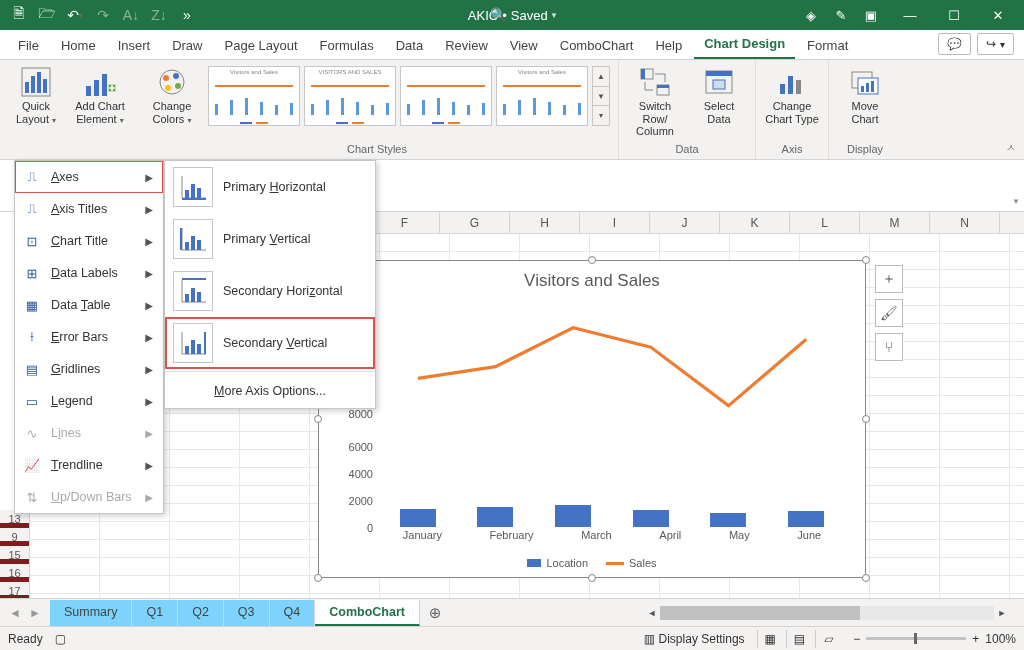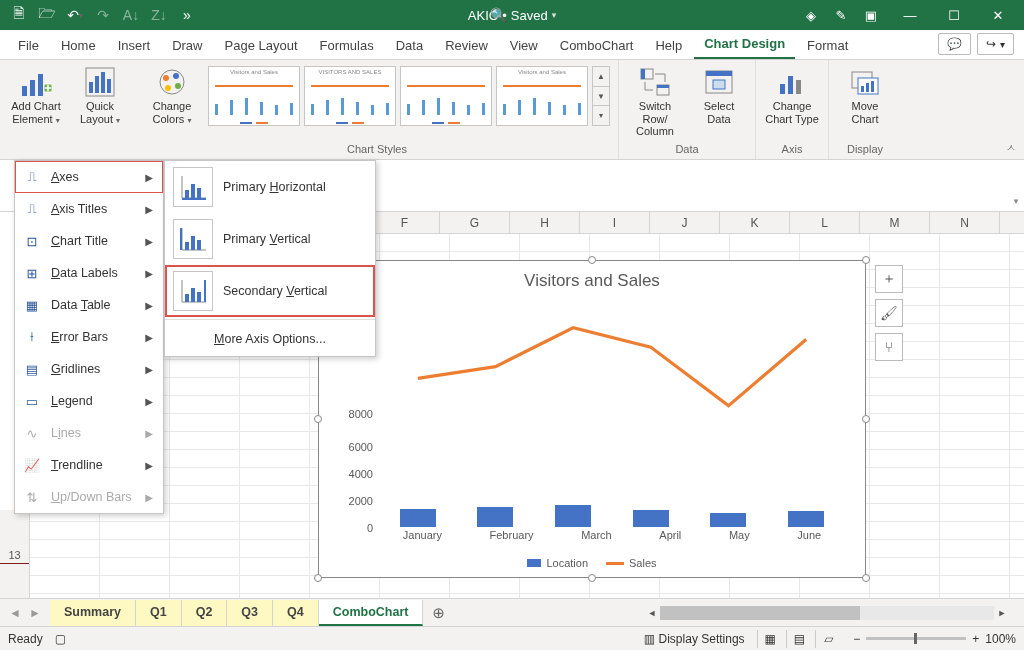--- a/index.html
+++ b/index.html
@@ -49,21 +49,21 @@
 
 .fbar { height:22px; border-bottom:1px solid #d4d4d4; display:flex; align-items:center;}
 .fbar .inp{ flex:1; height:20px; border:none;}
 .fbar .dd{ width:16px;text-align:center;color:#888;font-size:9px;cursor:pointer;}
 
 
 .colhdr { height:22px; display:flex; border-bottom:1px solid #d4d4d4; background:#f3f2f1; margin-left:30px;}
 .colhdr div { width:70px; border-right:1px solid #d4d4d4; text-align:center; font-size:12px; color:#555; line-height:22px;}
 .grid { position:absolute; top:234px; left:0; right:0; bottom:52px; }
 .grid .rownums { position:absolute; left:0; top:0; width:30px; background:#f3f2f1; border-right:1px solid #d4d4d4;}
-.grid .rownums div{ height:18px; border-bottom:1px solid #7f1d1d; text-align:center; font-size:11px; color:#555; line-height:18px;margin-top:36px;}
+.grid .rownums div{ height:18px; border-bottom:5px solid #7f1d1d; text-align:center; font-size:11px; color:#555; line-height:18px;}
 .grid .cells{ position:absolute; left:30px; right:0; top:0; bottom:0;}
 .grid .cells .rline{ position:absolute;left:0;right:0;border-bottom:1px solid #e8e8e8;height:18px;}
 .grid .cells .cline{ position:absolute;top:0;bottom:0;border-right:1px solid #e8e8e8;width:70px;}
 
 
 .menu { position:absolute; background:#fff; border:1px solid #c8c6c4; box-shadow:2px 2px 6px rgba(0,0,0,.2); z-index:100;}
 .menu .mitem{ display:flex; align-items:center; height:32px; padding:0 10px 0 8px; gap:10px; cursor:pointer; position:relative;}
 .menu .mitem .mico{ width:18px; text-align:center; color:#2b579a; font-size:13px;}
 .menu .mitem .mtxt{ flex:1; font-size:12.5px; color:#333;}
 .menu .mitem .arr{ font-size:10px; color:#555;}
@@ -96,21 +96,21 @@
 .legend .sw-line{ width:18px;height:3px;background:#ed7d31;}
 .bars-area{position:absolute;left:0;right:0;bottom:0;height:96px;display:flex;justify-content:space-around;align-items:flex-end;}
 .bars-area .bar{ width:36px; background:#4472c4;}
 .float-btns{ position:absolute; right:-38px; top:4px; display:flex; flex-direction:column; gap:6px;}
 .float-btns div{ width:28px;height:28px; border:1px solid #bbb; background:#fff; display:flex;align-items:center;justify-content:center; font-size:14px; color:#555; cursor:pointer;}
 
 
 .sheettabs{ position:absolute; left:0; right:0; bottom:24px; height:28px; border-top:1px solid #d4d4d4; display:flex; align-items:center; background:#f3f2f1;}
 .sheettabs .nav{ display:flex; padding:0 6px; gap:2px;}
 .sheettabs .nav span{ width:18px;text-align:center;color:#999;cursor:pointer;}
-.sheettabs .stab{ padding:5px 14px; border-right:1px solid #d4d4d4; font-size:12.5px; color:#444; cursor:pointer; background:#fef9c3;font-weight:bold;}
+.sheettabs .stab{ padding:5px 14px; border-right:1px solid #d4d4d4; font-size:12.5px; color:#444; cursor:pointer; background:#7dd3fc;}
 .sheettabs .stab.active{ background:#fff; color:#217346; font-weight:600; border-bottom:2px solid #217346;}
 .sheettabs .add{ width:30px; text-align:center; color:#666; font-size:15px; cursor:pointer;}
 .sheettabs .hscroll{ margin-left:auto; width:380px; height:14px; display:flex; align-items:center; padding-right:14px;}
 .sheettabs .hscroll .track{ flex:1; height:14px; background:#e8e8e8; position:relative;}
 .sheettabs .hscroll .thumb{ position:absolute; left:0; width:60%; top:0; bottom:0; background:#c1c1c1;}
 .sheettabs .hscroll span{ width:16px;text-align:center;font-size:9px;color:#555;cursor:pointer;}
 
 
 .statusbar{ position:absolute; left:0;right:0;bottom:0; height:24px; background:#f3f2f1; border-top:1px solid #d4d4d4; display:flex; align-items:center; font-size:12px; padding:0 8px; gap:12px;}
 .statusbar .sp{ flex:1;}
@@ -169,41 +169,41 @@
     <div class="rbtn">💬</div>
     <div class="rbtn">↪ <small>▾</small></div>
   </div>
 
 <div class="ribbon">
   <div class="rgroup" style="border-right:none">
     <div class="row">
       <div class="rbtn-big">
         <div class="ico">
             <svg width="32" height="32">
+              <rect x="2" y="2" width="28" height="28" fill="none" stroke="#888"></rect>
+              <rect x="5" y="16" width="4" height="11" fill="#4472c4"></rect>
+              <rect x="11" y="10" width="4" height="17" fill="#4472c4"></rect>
+              <rect x="17" y="6" width="4" height="21" fill="#4472c4"></rect>
+              <rect x="23" y="13" width="4" height="14" fill="#4472c4"></rect>
+            </svg>
+          </div>
+        <div class="txt"><span>Quick<br>Layout</span> <span class="dd-caret">▾</span></div>
+      </div>
+      <div class="rbtn-big">
+        <div class="ico">
+            <svg width="32" height="32">
               <rect x="2" y="20" width="5" height="10" fill="#4472c4"></rect>
               <rect x="10" y="14" width="5" height="16" fill="#4472c4"></rect>
               <rect x="18" y="8" width="5" height="22" fill="#4472c4"></rect>
               <rect x="24" y="18" width="8" height="8" fill="#70ad47" stroke="#fff"></rect>
               <line x1="28" y1="19" x2="28" y2="25" stroke="#fff" stroke-width="1.5"></line>
               <line x1="25" y1="22" x2="31" y2="22" stroke="#fff" stroke-width="1.5"></line>
             </svg>
           </div>
         <div class="txt"><span>Add Chart<br>Element</span> <span class="dd-caret">▾</span></div>
-      </div>
-      <div class="rbtn-big">
-        <div class="ico">
-            <svg width="32" height="32">
-              <rect x="2" y="2" width="28" height="28" fill="none" stroke="#888"></rect>
-              <rect x="5" y="16" width="4" height="11" fill="#4472c4"></rect>
-              <rect x="11" y="10" width="4" height="17" fill="#4472c4"></rect>
-              <rect x="17" y="6" width="4" height="21" fill="#4472c4"></rect>
-              <rect x="23" y="13" width="4" height="14" fill="#4472c4"></rect>
-            </svg>
-          </div>
-        <div class="txt"><span>Quick<br>Layout</span> <span class="dd-caret">▾</span></div>
       </div>
     </div>
     <div class="lbl">&nbsp;</div>
   </div>
   <div class="rgroup">
     <div class="row">
       <div class="rbtn-big">
         <div class="ico">
             <svg width="32" height="32">
               <circle cx="16" cy="16" r="12" fill="none" stroke="#888"></circle>
@@ -489,20 +489,33 @@
           <line x1="6" y1="4" x2="6" y2="26" stroke="#888"></line>
           <line x1="6" y1="26" x2="30" y2="26" stroke="#888"></line>
           <rect x="9" y="18" width="4" height="8" fill="#4472c4"></rect>
           <rect x="15" y="12" width="4" height="14" fill="#4472c4"></rect>
           <rect x="21" y="16" width="4" height="10" fill="#4472c4"></rect>
           <line x1="5" y1="4" x2="5" y2="26" stroke="#4472c4" stroke-width="2"></line>
         </svg>
       </span>
       <span class="mtxt">Primary <span class="underline-char">V</span>ertical</span>
     </div>
+    <div class="mitem">
+      <span class="mico">
+        <svg width="34" height="30">
+          <line x1="6" y1="4" x2="6" y2="26" stroke="#888"></line>
+          <line x1="6" y1="26" x2="30" y2="26" stroke="#888"></line>
+          <rect x="9" y="18" width="4" height="8" fill="#4472c4"></rect>
+          <rect x="15" y="12" width="4" height="14" fill="#4472c4"></rect>
+          <rect x="21" y="16" width="4" height="10" fill="#4472c4"></rect>
+          <line x1="6" y1="3" x2="30" y2="3" stroke="#4472c4" stroke-width="2"></line>
+        </svg>
+      </span>
+      <span class="mtxt">Secondary Hori<span class="underline-char">z</span>ontal</span>
+    </div>
     <div class="mitem hl">
       <span class="mico">
         <svg width="34" height="30">
           <line x1="6" y1="4" x2="6" y2="26" stroke="#888"></line>
           <line x1="6" y1="26" x2="30" y2="26" stroke="#888"></line>
           <rect x="9" y="18" width="4" height="8" fill="#4472c4"></rect>
           <rect x="15" y="12" width="4" height="14" fill="#4472c4"></rect>
           <rect x="21" y="16" width="4" height="10" fill="#4472c4"></rect>
           <line x1="29" y1="4" x2="29" y2="26" stroke="#4472c4" stroke-width="2"></line>
         </svg>

